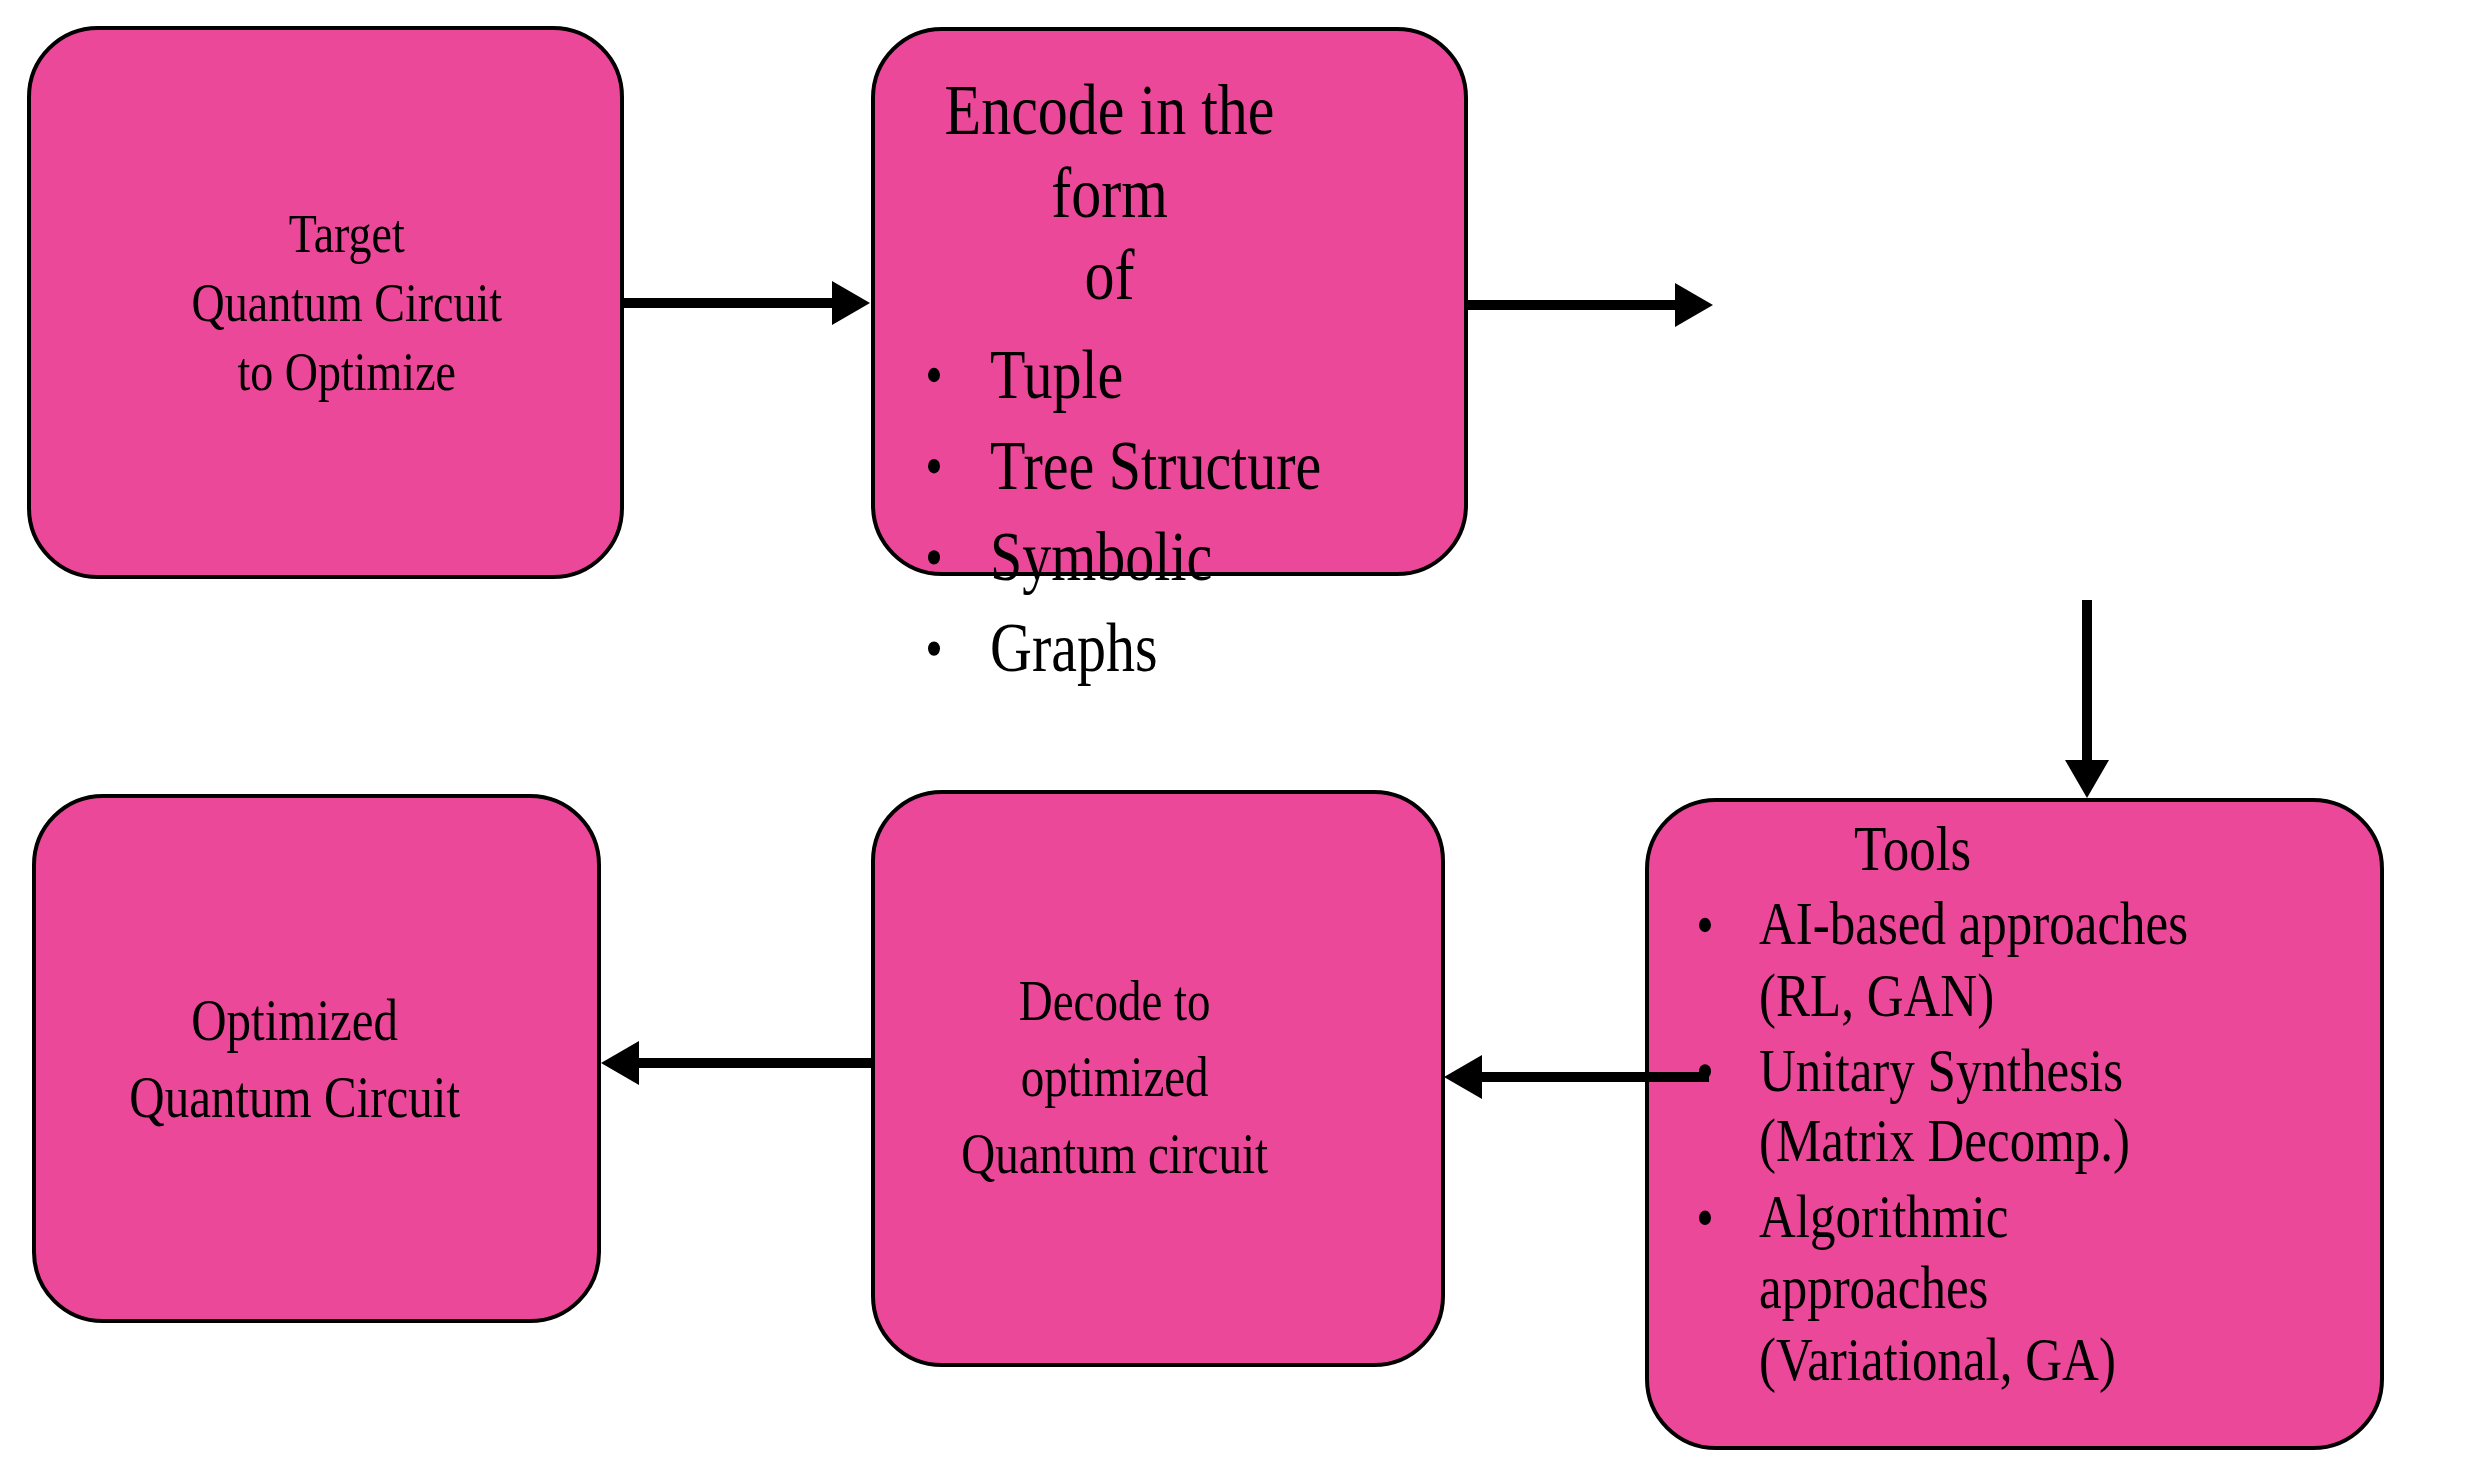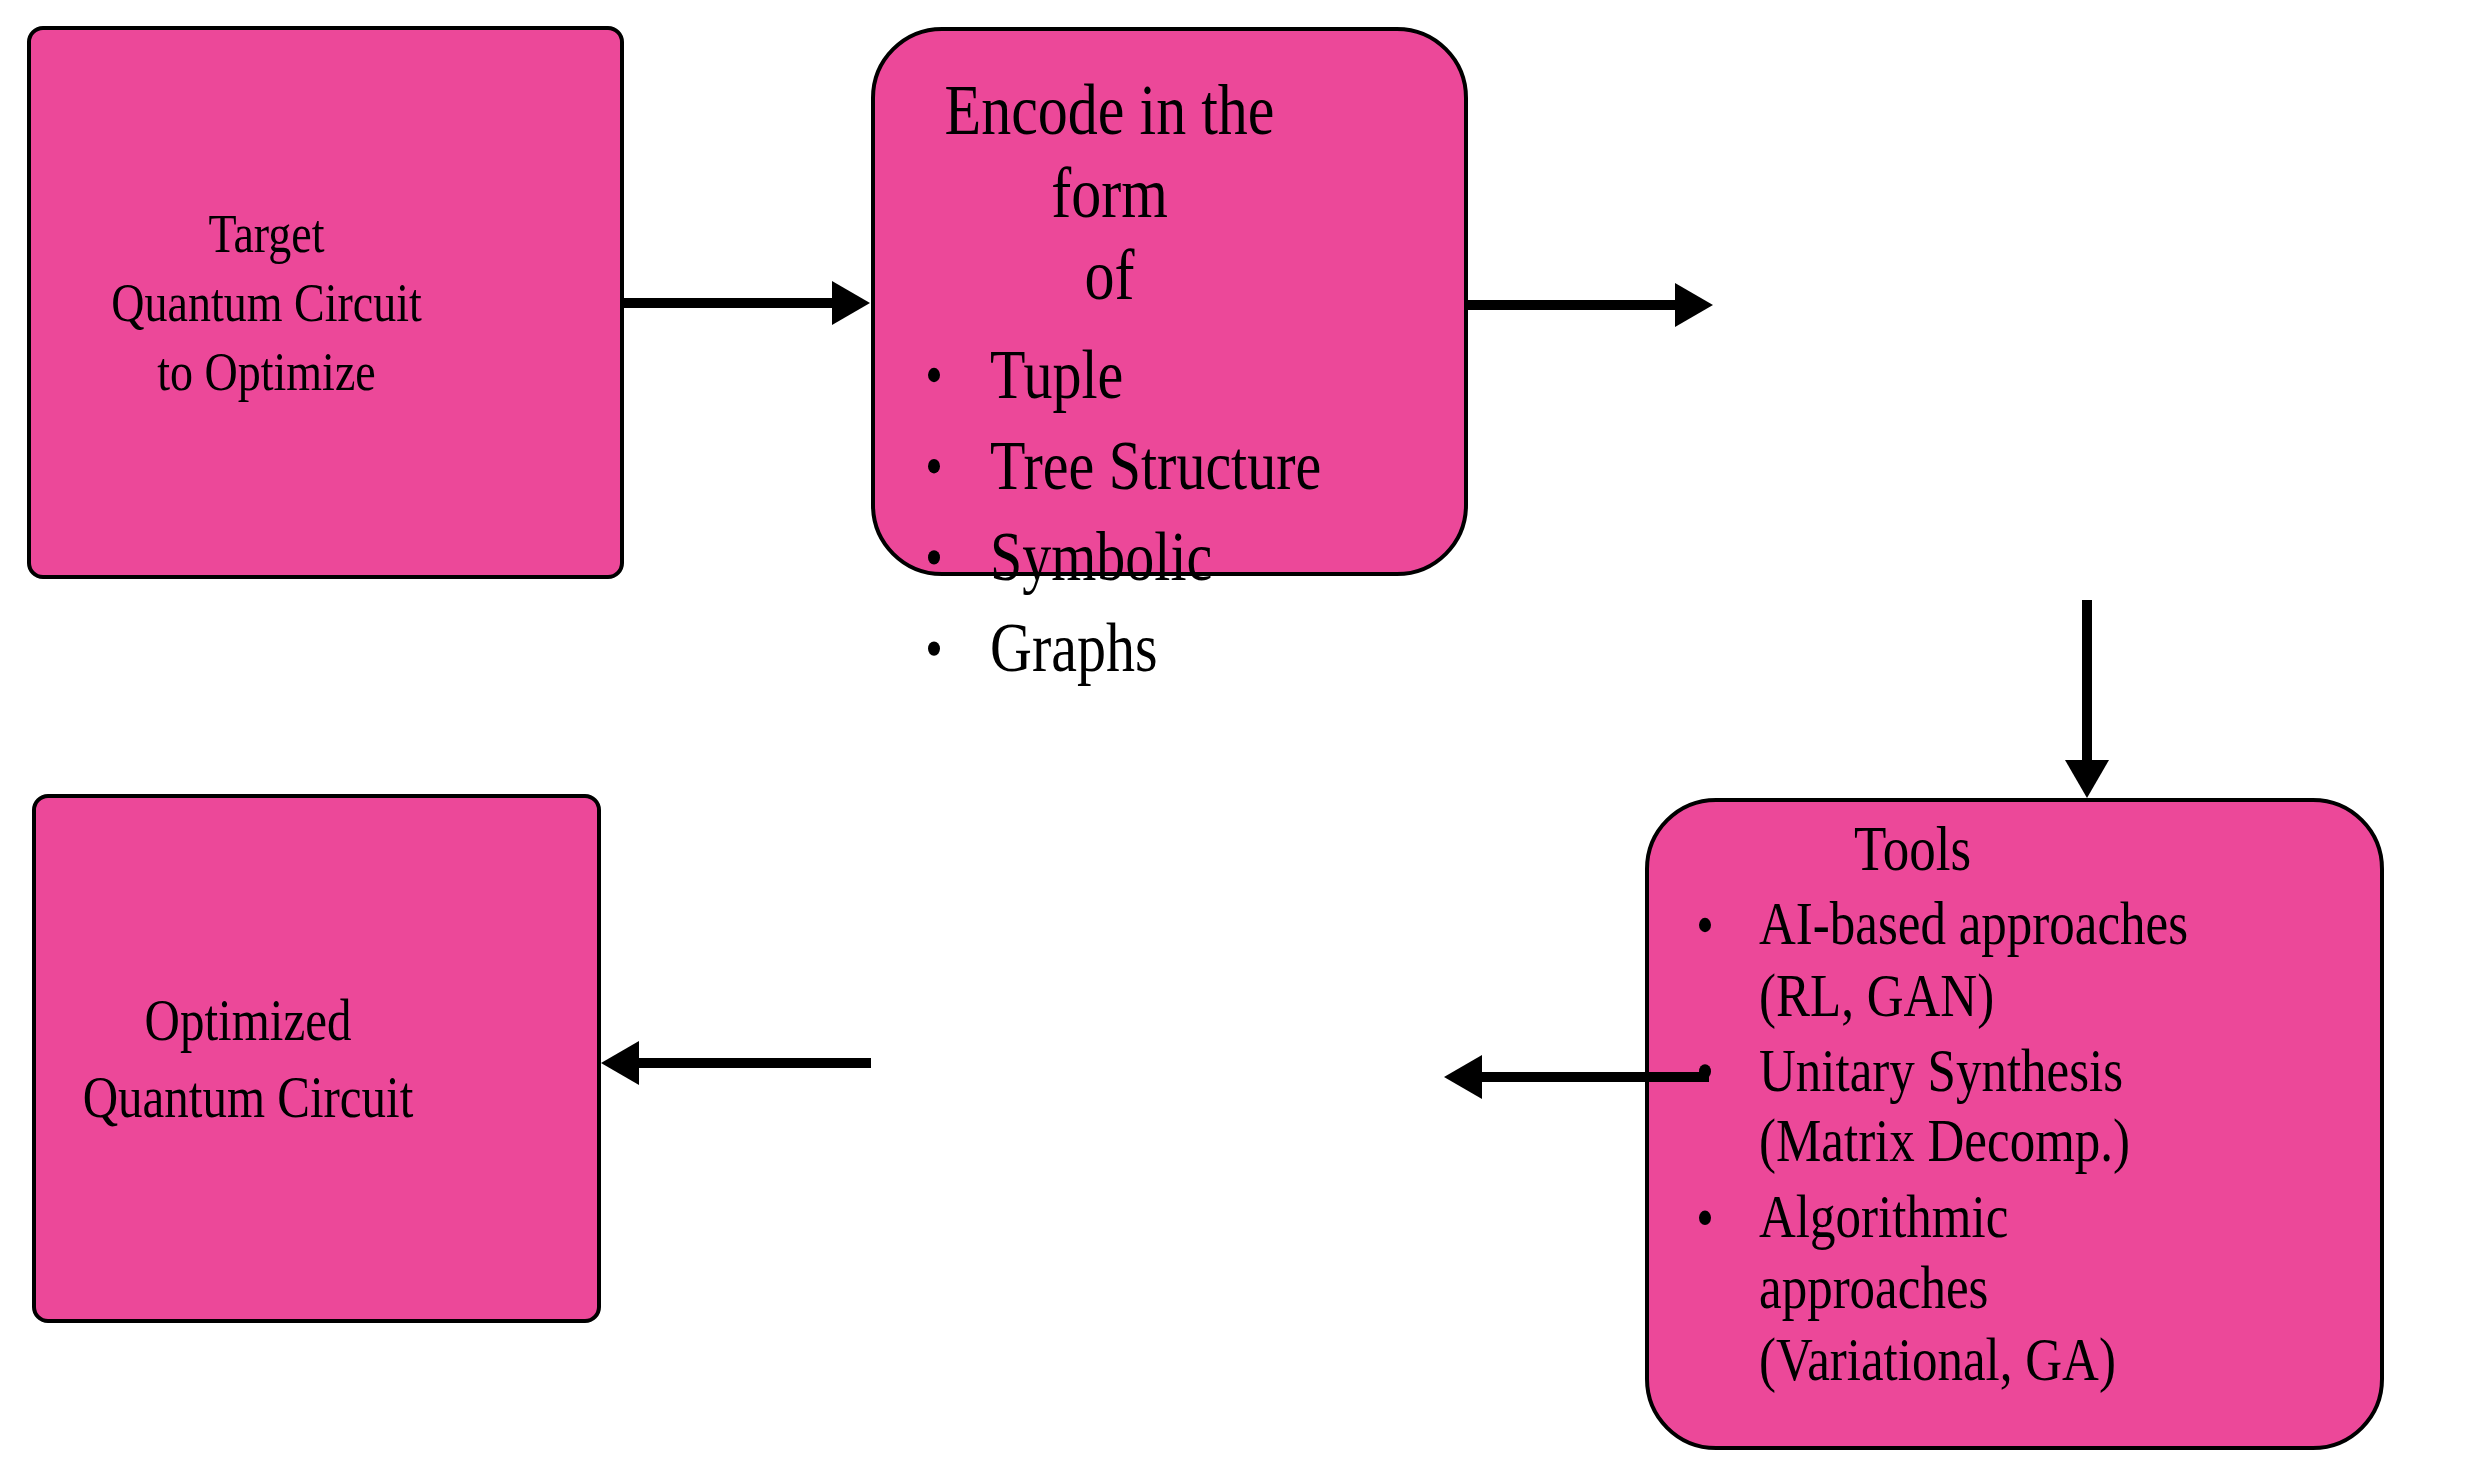--- a/index.html
+++ b/index.html
@@ -15,22 +15,21 @@
   .box {
     position: absolute;
     box-sizing: border-box;
     border: 4.6px solid #000000;
     border-radius: 71px;
     background: #ec4899;
   }
   .center-box {
     display: flex;
     align-items: center;
-    justify-content: center;
-    border-radius: 16px;
+    justify-content: flex-end;
   }
   .box-text {
     white-space: pre-line;
     text-align: center;
     transform: scaleY(1.2);
     transform-origin: center center;
   }
   .box-title {
     white-space: pre-line;
     text-align: center;
@@ -174,20 +173,25 @@
         <li>
           <span class="dot"></span>
           <span class="li-text">Algorithmic
 approaches
 (Variational, GA)</span>
         </li>
       </ul>
     </div>
   </div>
 
+  <div class="box center-box decode-box">
+    <div class="box-text">Decode to
+optimized
+Quantum circuit</div>
+  </div>
 
   <div class="box center-box optimized-box">
     <div class="box-text">Optimized
 Quantum Circuit</div>
   </div>
 
   <div class="arrow-right a1"></div>
   <div class="arrow-right a2"></div>
   <div class="arrow-down  a3"></div>
   <div class="arrow-left  a4"></div>

